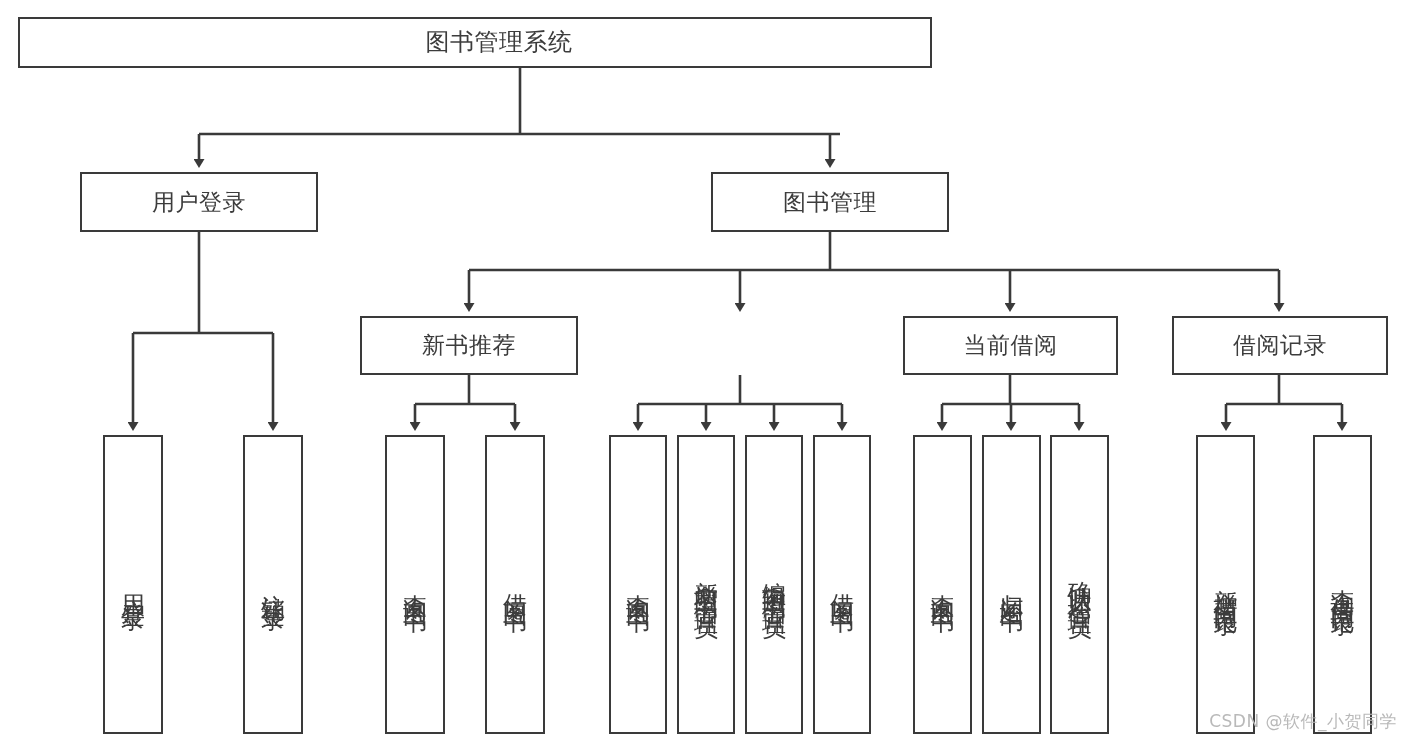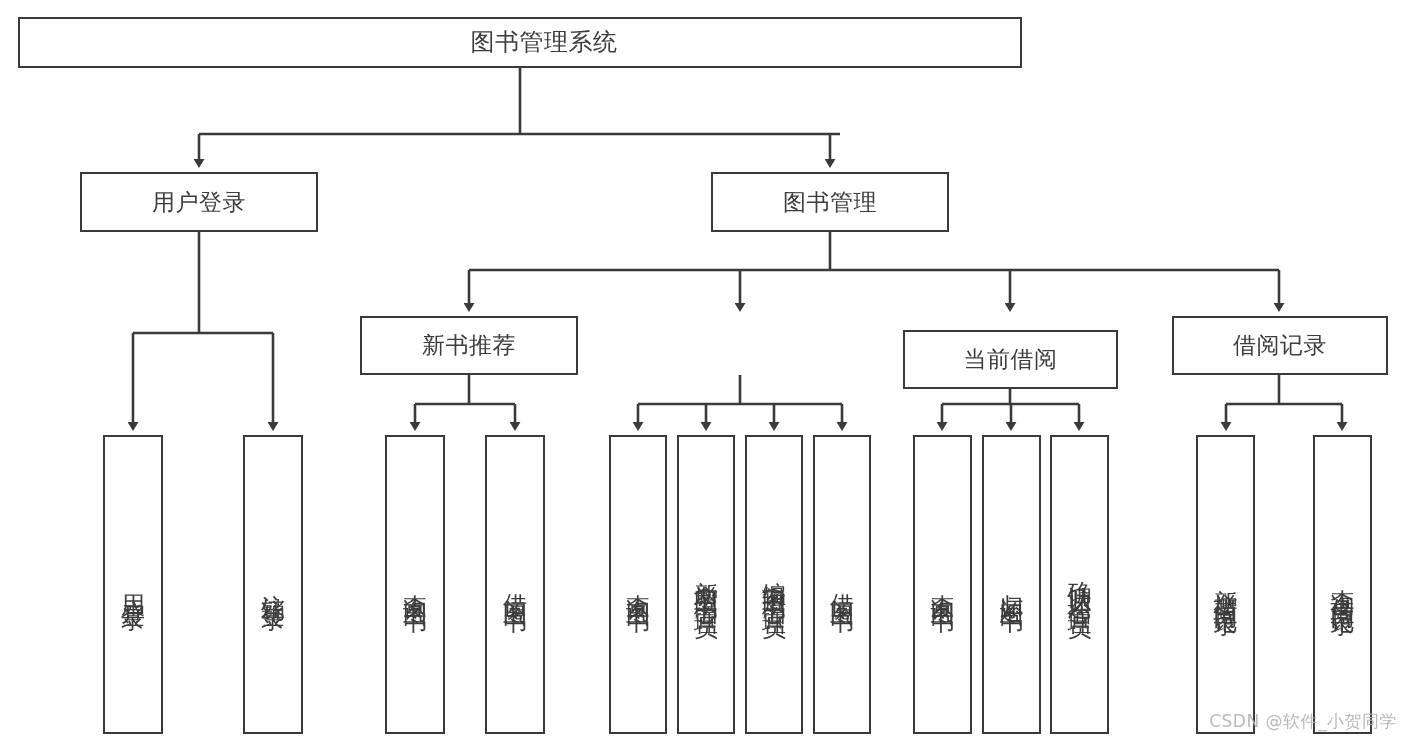--- a/index.html
+++ b/index.html
@@ -115,35 +115,35 @@
       <path d="M1011,404 L1011,423" marker-end="url(#arrow)"></path>
       <path d="M1079,404 L1079,423" marker-end="url(#arrow)"></path>
 
       <path d="M1279,375 L1279,404"></path>
       <path d="M1226,404 L1342,404"></path>
       <path d="M1226,404 L1226,423" marker-end="url(#arrow)"></path>
       <path d="M1342,404 L1342,423" marker-end="url(#arrow)"></path>
     </g>
   </svg>
 
-  <div class="node node-h node-root" style="left: 18px; top: 17px; width: 1004px; height: 51px; padding-left: 48px;">
+  <div class="node node-h node-root" style="left: 18px; top: 17px; width: 914px; height: 51px; padding-left: 48px;">
     <span>图书管理系统</span>
   </div>
 
   <div class="node node-h" style="left: 80px; top: 172px; width: 238px; height: 60px;">
     <span>用户登录</span>
   </div>
   <div class="node node-h" style="left: 360px; top: 316px; width: 218px; height: 59px;">
     <span>新书推荐</span>
   </div>
 
   <div class="node node-h" style="left: 711px; top: 172px; width: 238px; height: 60px;">
     <span>图书管理</span>
   </div>
-  <div class="node node-h" style="left: 903px; top: 316px; width: 215px; height: 59px; margin-top: 14px;">
+  <div class="node node-h" style="left: 903px; top: 316px; width: 215px; height: 59px;">
     <span>当前借阅</span>
   </div>
   <div class="node node-h" style="left: 1172px; top: 316px; width: 216px; height: 59px; text-align: center;">
     <span>借阅记录</span>
   </div>
 
   <div class="node node-v" style="left: 103px; top: 435px; width: 60px; height: 299px;">
     <span class="vtext">用户登录</span>
   </div>
   <div class="node node-v" style="left: 243px; top: 435px; width: 60px; height: 299px;">

